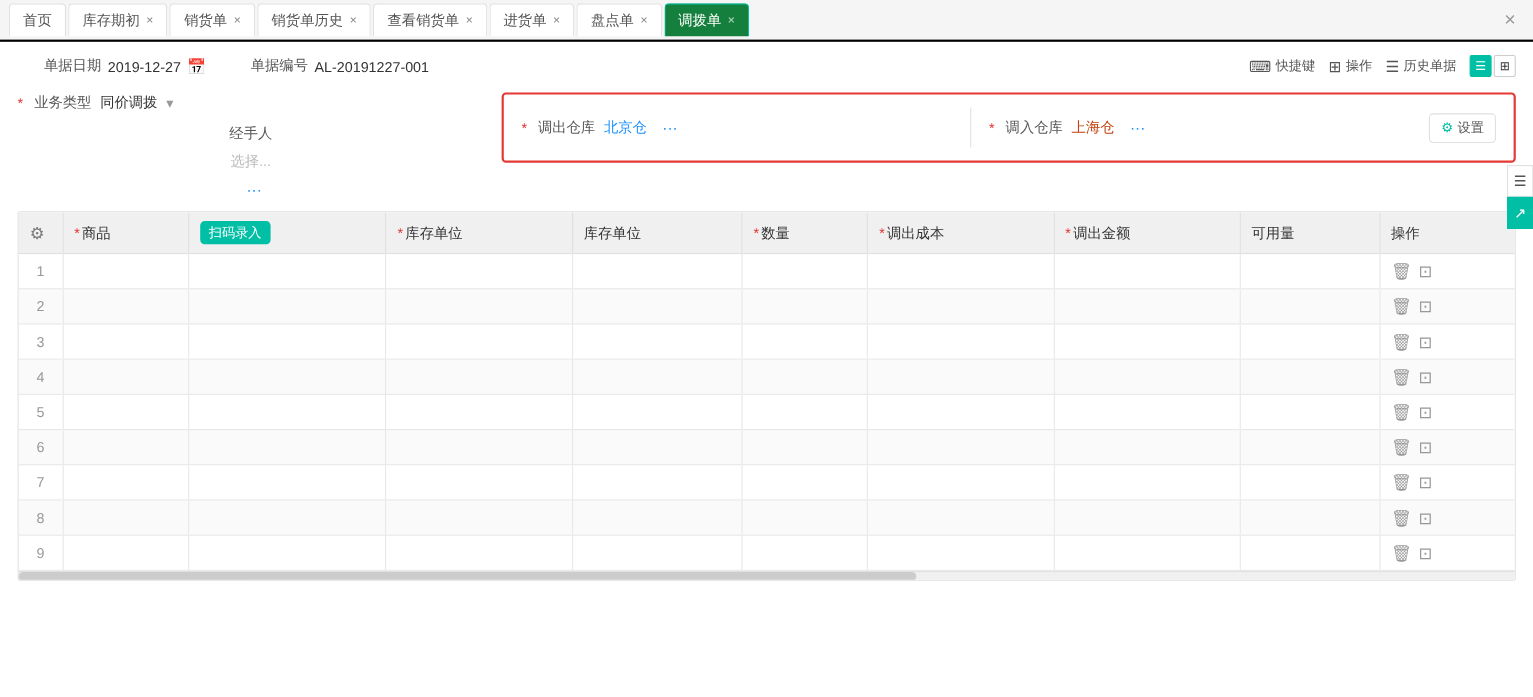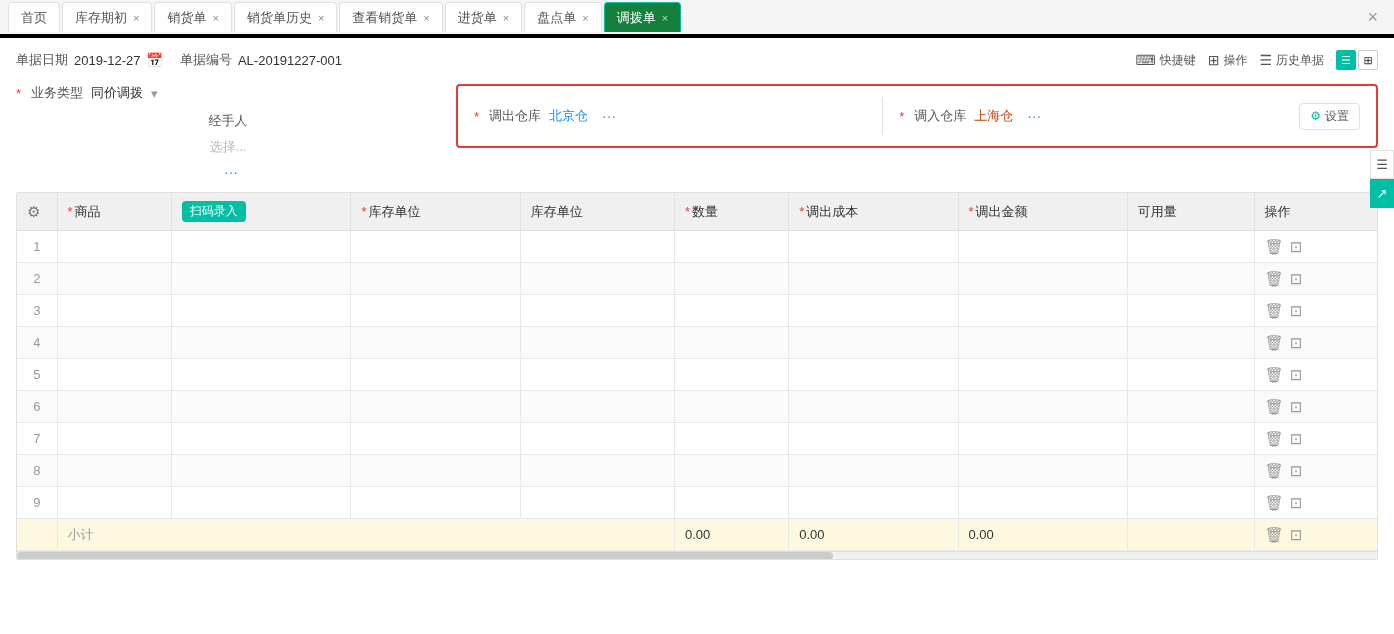--- a/index.html
+++ b/index.html
@@ -1,20 +1,20 @@
 <!DOCTYPE html>
 <html><head>
   <meta charset="utf-8">
   <style>
     * { box-sizing: border-box; margin: 0; padding: 0; }
     body { font-family: 'Microsoft YaHei', Arial, sans-serif; font-size: 13px; background: #fff; color: #333; }
 
     
     .tab-bar {
-      display: flex; align-items: center; background: #f5f5f5; border-bottom: 4px solid #000000;
+      display: flex; align-items: center; background: #f5f5f5; border-bottom: 2px solid #000000;
       height: 38px; padding: 0 8px; gap: 2px;
     }
     .tab {
       display: flex; align-items: center; padding: 0 12px; height: 30px; border-radius: 4px 4px 0 0;
       background: #fff; border: 1px solid #e0e0e0; border-bottom: none; cursor: pointer;
       font-size: 13px; color: #555; white-space: nowrap; gap: 6px;
     }
     .tab.active {
       background: #15803d; color: #fff; border-color: #00bfa5; justify-content: center;
     }
@@ -22,21 +22,21 @@
     .tab.active .close-btn { color: #fff; }
     .tab-bar-end { margin-left: auto; display: flex; align-items: center; }
     .tab-close-main { font-size: 18px; cursor: pointer; color: #999; padding: 4px 8px; }
 
     
     .main { padding: 12px 16px; }
 
     
     .doc-header { display: flex; align-items: center; margin-bottom: 14px; font-size: 13px; gap: 16px; }
     .doc-field { display: flex; align-items: center; gap: 6px; }
-    .doc-field label { color: #555; }
+    .doc-field label { color: #555; margin-left: 24px; }
     .doc-field .value { color: #333; font-weight: 500; }
     .calendar-icon { color: #00bfa5; cursor: pointer; font-size: 14px; }
     .doc-actions { margin-left: auto; display: flex; align-items: center; gap: 12px; }
     .action-btn { display: flex; align-items: center; gap: 4px; color: #555; cursor: pointer; font-size: 12px; }
     .action-btn .icon-sym { font-size: 14px; }
     .btn-icon-bar { display: flex; align-items: center; gap: 2px; }
     .btn-icon-bar span { width: 20px; height: 20px; display: flex; align-items: center; justify-content: center; border: 1px solid #ccc; border-radius: 2px; cursor: pointer; font-size: 11px; }
     .btn-icon-bar span.active { background: #00bfa5; border-color: #00bfa5; color: #fff; }
 
     
@@ -394,34 +394,20 @@
       <td></td>
       <td></td>
       <td></td>
       <td>
         <div class="op-cell">
           <span class="op-icon" title="删除">🗑</span>
           <span class="op-icon copy" title="复制">⊡</span>
         </div>
       </td>
     </tr>
-          <tr class="subtotal-row">
-      <td></td>
-      <td colspan="4" style="color:#999;">小计</td>
-      <td>0.00</td>
-      <td>0.00</td>
-      <td>0.00</td>
-      <td></td>
-      <td>
-        <div class="op-cell">
-          <span class="op-icon">🗑</span>
-          <span class="op-icon copy">⊡</span>
-        </div>
-      </td>
-    </tr>
         </tbody>
     </table>
     <div class="scrollbar-area">
       <div class="scrollbar-thumb"></div>
     </div>
   </div>
 </div>
 
 <div class="sidebar-right">
   <div class="sb-btn">☰</div>

